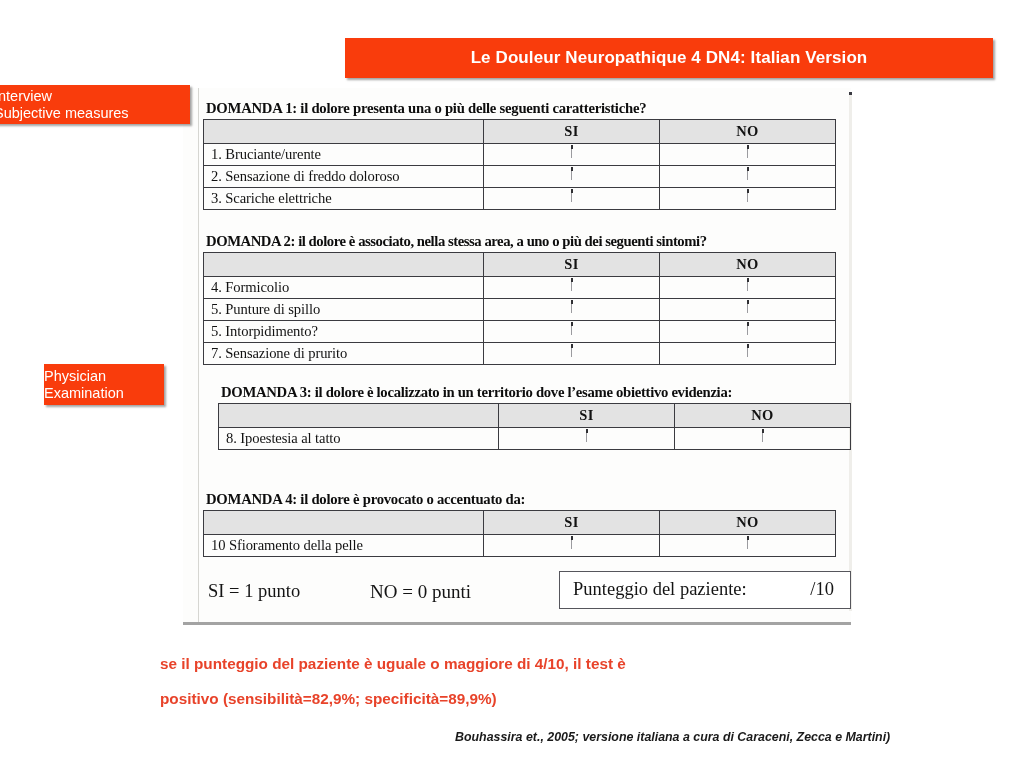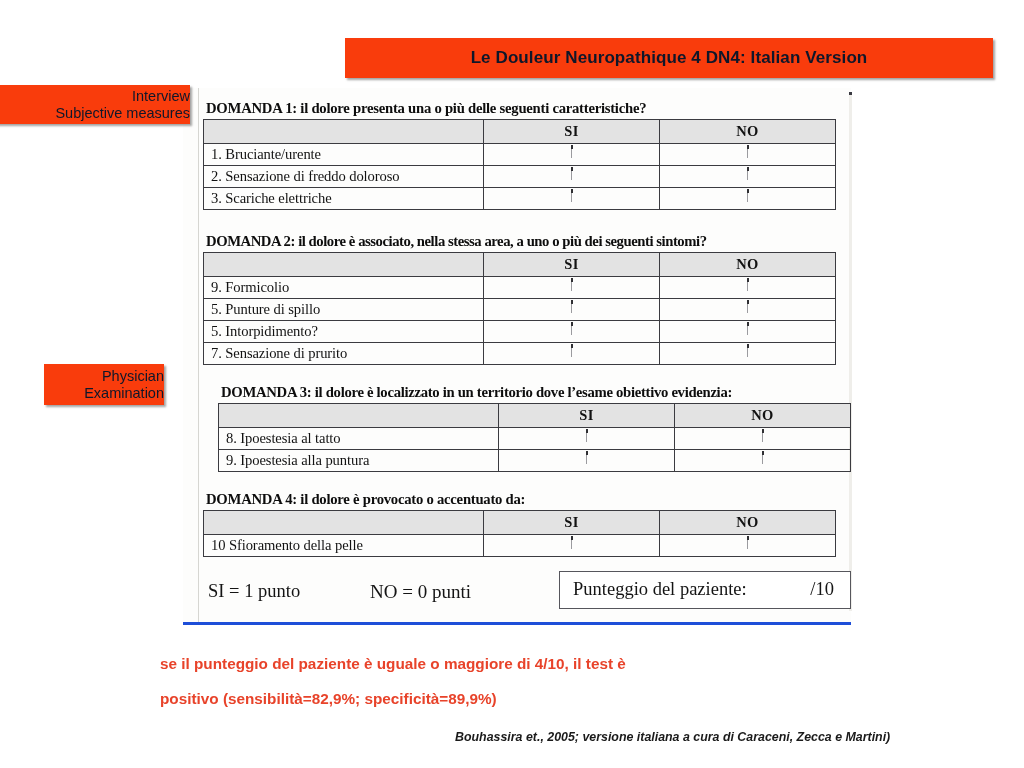--- a/index.html
+++ b/index.html
@@ -13,24 +13,24 @@
     background: #ffffff;
     font-family: "Liberation Sans", sans-serif;
     overflow: hidden;
     position: relative;
   }
 
   
   .redbox {
     position: absolute;
     background: #f93c0c;
-    color: #0f172a;
+    color: #ffffff;
     font-family: "Liberation Sans", sans-serif;
     font-weight: 700;
-    text-align: right;
+    text-align: left;
     box-sizing: border-box;
     box-shadow: 2px 2px 2px rgba(90,90,90,0.55);
     display: flex;
     align-items: center;
     justify-content: center;
   }
 
   #title-banner {
     left: 345px;
     top: 38px;
@@ -70,21 +70,21 @@
   .redbox .lbl-lines span { display: block; }
 
   
   #doc-panel {
     position: absolute;
     left: 183px;
     top: 88px;
     width: 668px;
     height: 537px;
     background: #fdfdfc;
-    border-bottom: 3px solid #1d4ed8;
+    border-bottom: 3px solid #a3a3a3;
     box-sizing: border-box;
   }
   #doc-left-rule {
     position: absolute;
     left: 15px;
     top: 0px;
     width: 1px;
     height: 534px;
     background: #d6d6d2;
   }
@@ -315,21 +315,21 @@
           </colgroup>
         <thead>
           <tr>
             <th class="blank"></th>
             <th>SI</th>
             <th>NO</th>
           </tr>
         </thead>
         <tbody>
           <tr>
-            <td class="item">9. Formicolio</td>
+            <td class="item">4. Formicolio</td>
             <td class="tick"></td>
             <td class="tick"></td>
           </tr>
           <tr>
             <td class="item">5. Punture di spillo</td>
             <td class="tick"></td>
             <td class="tick"></td>
           </tr>
           <tr>
             <td class="item">5. Intorpidimento?</td>
@@ -359,25 +359,20 @@
             <th>SI</th>
             <th>NO</th>
           </tr>
         </thead>
         <tbody>
           <tr>
             <td class="item">8. Ipoestesia al tatto</td>
             <td class="tick"></td>
             <td class="tick"></td>
           </tr>
-          <tr>
-            <td class="item">9. Ipoestesia alla puntura</td>
-            <td class="tick"></td>
-            <td class="tick"></td>
-          </tr>
         </tbody>
       </table>
     </div>
 
     <div class="qblock" id="q4">
       <div class="qtitle">DOMANDA 4: il dolore è provocato o accentuato da:</div>
       <table class="dn4">
         <colgroup>
             <col class="c-item">
             <col class="c-si">

